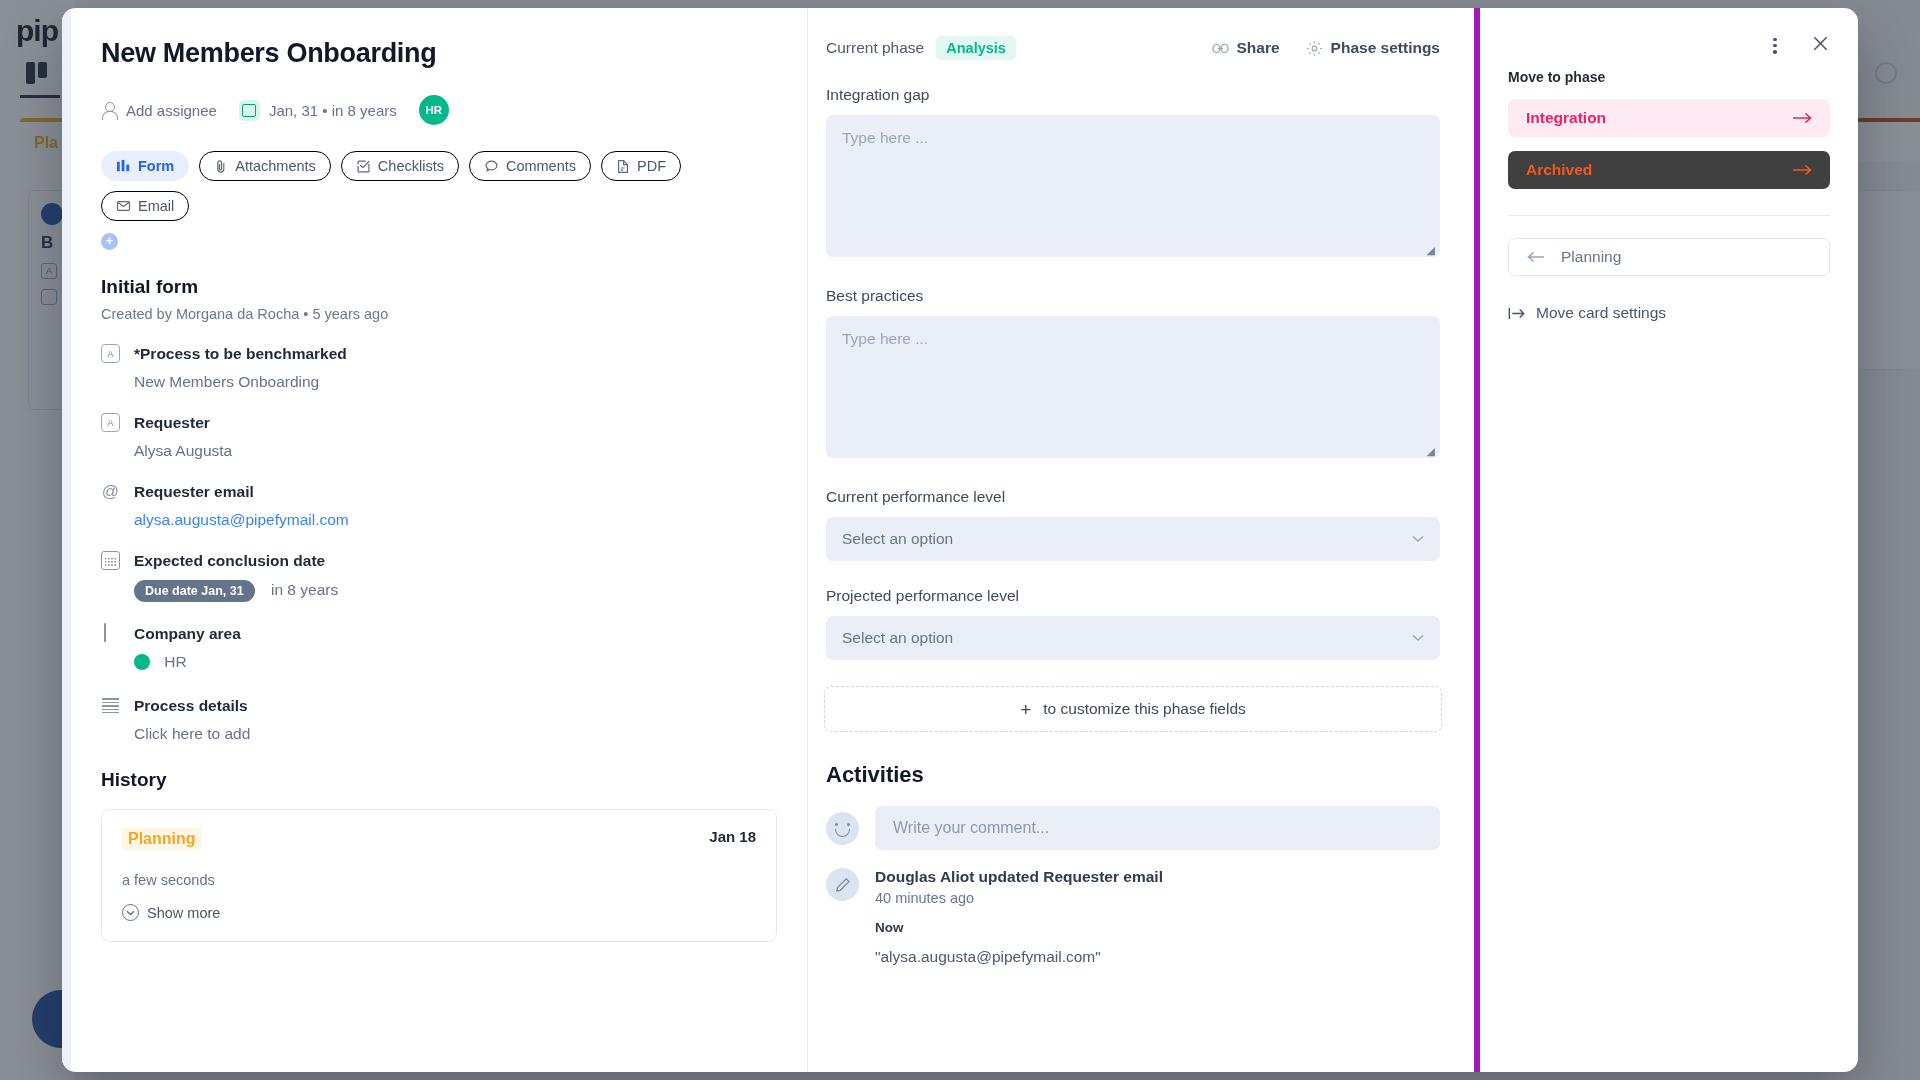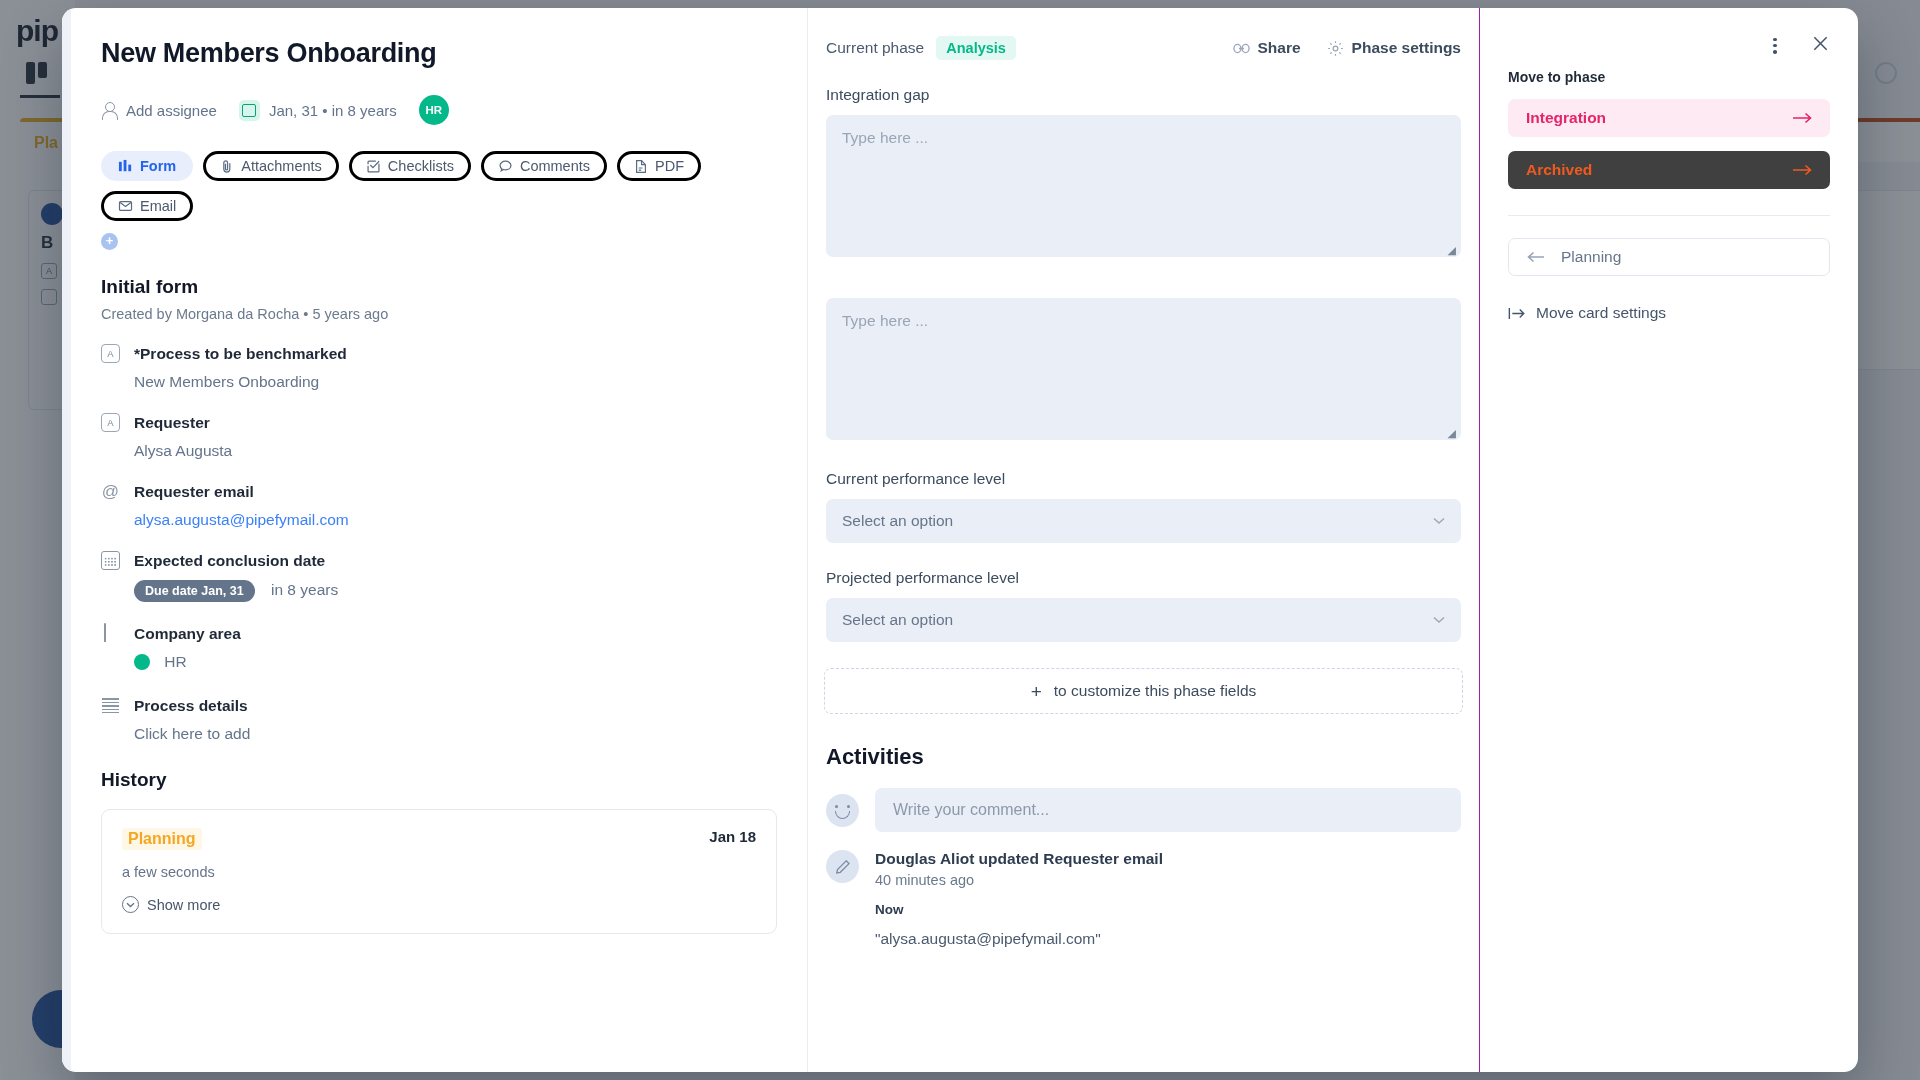--- a/index.html
+++ b/index.html
@@ -108,21 +108,21 @@
   }
   .avatar-hr {
     width:30px;height:30px;border-radius:50%;background:#04b88a;color:#fff;
     font-size:11.5px;font-weight:bold;display:flex;align-items:center;justify-content:center;
   }
 
   .tabs { display:flex; gap:10px; margin-top:26px; flex-wrap:wrap; }
   .tab {
     display:flex; align-items:center; gap:7px;
     height:30px; padding:0 14px; border-radius:16px;
-    border:3px solid #000000; background:#fff;
+    border:1px solid #000000; background:#fff;
     font-size:14.5px; color:#4b5a6e; cursor:pointer; white-space:nowrap;
   }
   .tab.active { background:#e8eefc; border-color:#e8eefc; color:#2563eb; font-weight:bold; }
   .tab svg { display:block; }
   .plus-round {
     margin-top:12px; width:17px;height:17px;border-radius:50%;
     background:#a8c3f0; color:#fff; font-size:13px; line-height:15px;
     text-align:center; font-weight:bold; cursor:pointer;
   }
 
@@ -167,32 +167,32 @@
   .hist-card {
     margin-top:18px; border:1px solid #e4e9f0; border-radius:9px;
     padding:18px 20px 20px; position:relative;
   }
   .hist-top { display:flex; justify-content:space-between; align-items:flex-start; }
   .hist-phase {
     background:#fff7e6; color:#f5a623; font-weight:bold;
     font-size:16px; padding:2px 6px; border-radius:3px;
   }
   .hist-date { font-size:15px; font-weight:bold; color:#1f2937; }
-  .hist-ago { font-size:14.5px; color:#64748b; margin-top:14px; }
+  .hist-ago { font-size:14.5px; color:#64748b; margin-top:22px; }
   .show-more { display:flex; align-items:center; gap:8px; margin-top:16px; font-size:14.5px; color:#475569; cursor:pointer; }
   .circ-chev {
     width:17px;height:17px;border:1.4px solid #64748b;border-radius:50%;
     display:flex;align-items:center;justify-content:center;
   }
   .circ-chev svg{display:block;}
 
   
   .col-mid {
-    width:672px; flex:0 0 672px; padding:28px 16px 0 16px;
-    border-right:1px solid #a21caf; position:relative; overflow:hidden;
+    width:672px; flex:0 0 672px; padding:28px 32px 0 16px;
+    border-right:6px solid #a21caf; position:relative; overflow:hidden;
   }
   .mid-head { display:flex; align-items:center; justify-content:space-between; padding:0 2px; }
   .mid-head-left { display:flex; align-items:center; gap:12px; }
   .cph-label { font-size:15.5px; color:#4b5a6e; }
   .cph-value {
     background:#e3f8f2; color:#04b88a; font-weight:bold; font-size:14.5px;
     padding:4px 10px; border-radius:5px;
   }
   .mid-head-right { display:flex; align-items:center; gap:26px; }
   .hlink { display:flex; align-items:center; gap:8px; font-size:15.5px; font-weight:bold; color:#3c4b5e; cursor:pointer; }
@@ -493,20 +493,21 @@
 
     <div class="mfield">
       <div class="mfield-label">Integration gap</div>
       <div class="ta-wrap">
         <textarea class="mta" placeholder="Type here ..." style=""></textarea>
         <span class="ta-grip">◢</span>
       </div>
     </div>
 
     <div class="mfield">
+      <div class="mfield-label">Best practices</div>
       <div class="ta-wrap">
         <textarea class="mta" placeholder="Type here ..." style=""></textarea>
         <span class="ta-grip">◢</span>
       </div>
     </div>
 
     <div class="mfield">
       <div class="mfield-label">Current performance level</div>
       <div class="msel">
         <span>Select an option</span>

